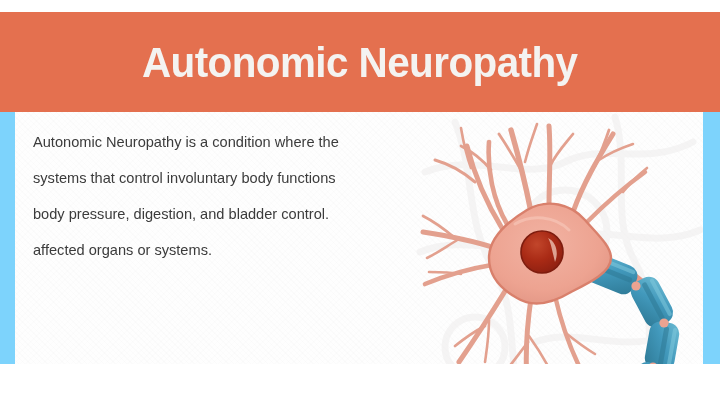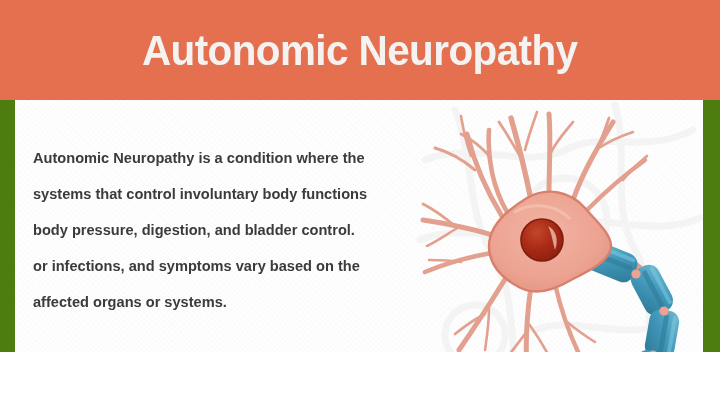--- a/index.html
+++ b/index.html
@@ -5,22 +5,23 @@
   html, body {
     margin: 0;
     padding: 0;
     background: #ffffff;
   }
   #slide {
     position: relative;
     width: 720px;
     height: 352px;
     overflow: hidden;
-    background: #4d7c0f;
+    background: #7dd3fc;
     font-family: "Liberation Sans", sans-serif;
+    margin-top: 12px;
   }
 
   
   .header-band {
     position: absolute;
     left: 0; top: 0;
     width: 720px;
     height: 100px;
     background: #E4704F;
     display: flex;
@@ -55,23 +56,22 @@
     background:
       repeating-linear-gradient(45deg, rgba(0,0,0,0.010) 0 1px, rgba(0,0,0,0) 1px 4px),
       repeating-linear-gradient(-45deg, rgba(0,0,0,0.008) 0 1px, rgba(0,0,0,0) 1px 4px);
     pointer-events: none;
   }
 
   
   .body-text {
     position: absolute;
     left: 18px;
-    top: 40px;
+    top: 12px;
     width: 382px;
-    font-weight: bold;
   }
   .body-line {
     color: #3B3B3B;
     font-size: 14.6px;
     line-height: 36px;
     white-space: nowrap;
     font-family: "Liberation Sans", sans-serif;
   }
 
   
@@ -111,21 +111,20 @@
     <div class="slide-title">Autonomic Neuropathy</div>
   </div>
 
   <div class="content-card">
     <div class="card-texture"></div>
 
     <div class="body-text">
       <div class="body-line">Autonomic Neuropathy is a condition where the</div>
       <div class="body-line">systems that control involuntary body functions</div>
       <div class="body-line">body pressure, digestion, and bladder control.</div>
-      <div class="body-line">or infections, and symptoms vary based on the</div>
       <div class="body-line">affected organs or systems.</div>
     </div>
 
     <div class="neuron-art">
       <svg viewBox="0 0 290 305" xmlns="http://www.w3.org/2000/svg">
         <defs>
           <radialGradient id="somaGrad" cx="45%" cy="40%" r="70%">
             <stop offset="0%" stop-color="#F2B3A3"></stop>
             <stop offset="65%" stop-color="#EDA391"></stop>
             <stop offset="100%" stop-color="#E09382"></stop>

